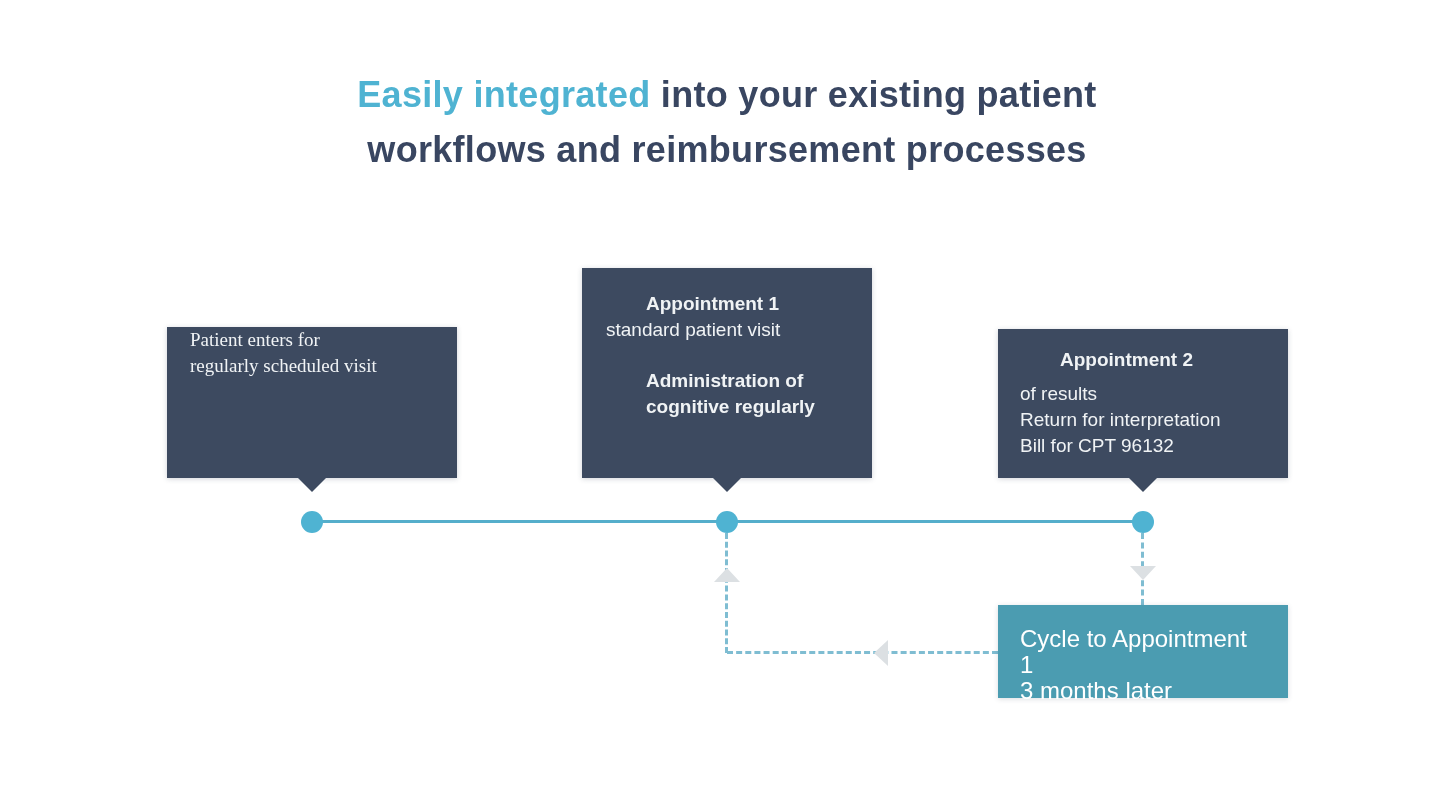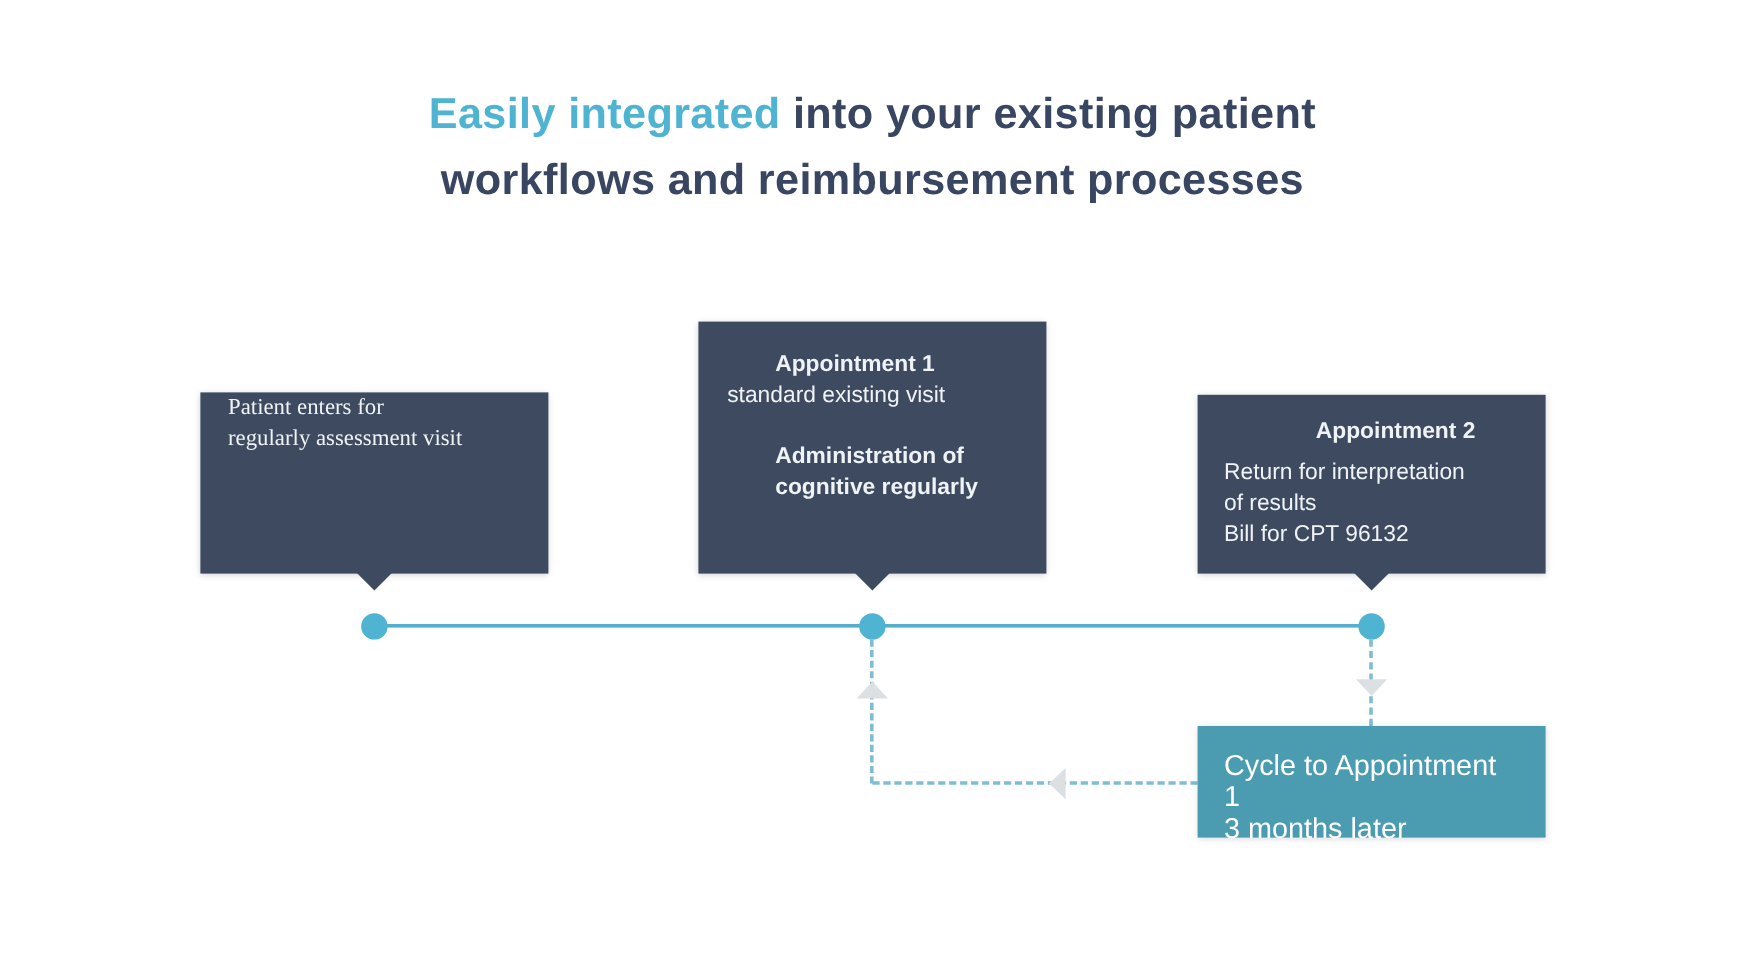--- a/index.html
+++ b/index.html
@@ -30,21 +30,21 @@
     width:0;height:0;border-left:15px solid transparent;
     border-right:15px solid transparent;border-top:15px solid var(--navy);}
   .b{font-weight:700;margin-left:40px;}
 
   .box1{left:167px;top:327px;width:290px;height:151px;
     display:flex;align-items:flex-start;padding:0 23px;font-family:Liberation Serif, serif;}
   .box2{left:582px;top:268px;width:290px;height:210px;padding:23px 24px 0 24px;}
   .box2 .p2{margin-top:25px;}
   .box2 .p3{margin-top:9px;}
   .box3{left:998px;top:329px;width:290px;height:149px;padding:18px 22px 0 22px;}
-  .box3 .hd{margin-bottom:8px;text-align:center;}
+  .box3 .hd{margin-bottom:8px;}
 
   
   .cycle{position:absolute;left:998px;top:605px;width:290px;height:93px;
     background:var(--teal-box);color:#ffffff;font-size:24px;line-height:26px;
     padding:21px 22px 0 22px;box-shadow:0 1px 5px rgba(50,60,80,0.18);}
 
   
   .tline{position:absolute;left:312px;top:520px;width:831px;height:3px;
     background:var(--line-teal);}
   .dot{position:absolute;width:22px;height:22px;border-radius:50%;
@@ -73,41 +73,41 @@
 <div class="stage">
 
   <h1 class="title">
     <div><span class="hl">Easily integrated</span><span> into your existing patient</span></div>
     <div>workflows and reimbursement processes</div>
   </h1>
 
   <div class="callout box1">
     <div>
       <div>Patient enters for</div>
-      <div>regularly assessment visit</div>
+      <div>regularly scheduled visit</div>
     </div>
     <div class="tail"></div>
   </div>
 
   <div class="callout box2">
     <div class="p1">
       <div class="b">Appointment 1</div>
-      <div>standard existing visit</div>
+      <div>standard patient visit</div>
     </div>
     <div class="p2 b">
       <div>Administration of</div>
       <div>cognitive regularly</div>
     </div>
     <div class="tail"></div>
   </div>
 
   <div class="callout box3">
     <div class="hd b">Appointment 2</div>
+    <div>of results</div>
     <div>Return for interpretation</div>
-    <div>of results</div>
     <div>Bill for CPT 96132</div>
     <div class="tail"></div>
   </div>
 
   <div class="tline"></div>
   <div class="dot dot1"></div>
   <div class="dot dot2"></div>
   <div class="dot dot3"></div>
 
   <div class="dash-v dash-mid"></div>

